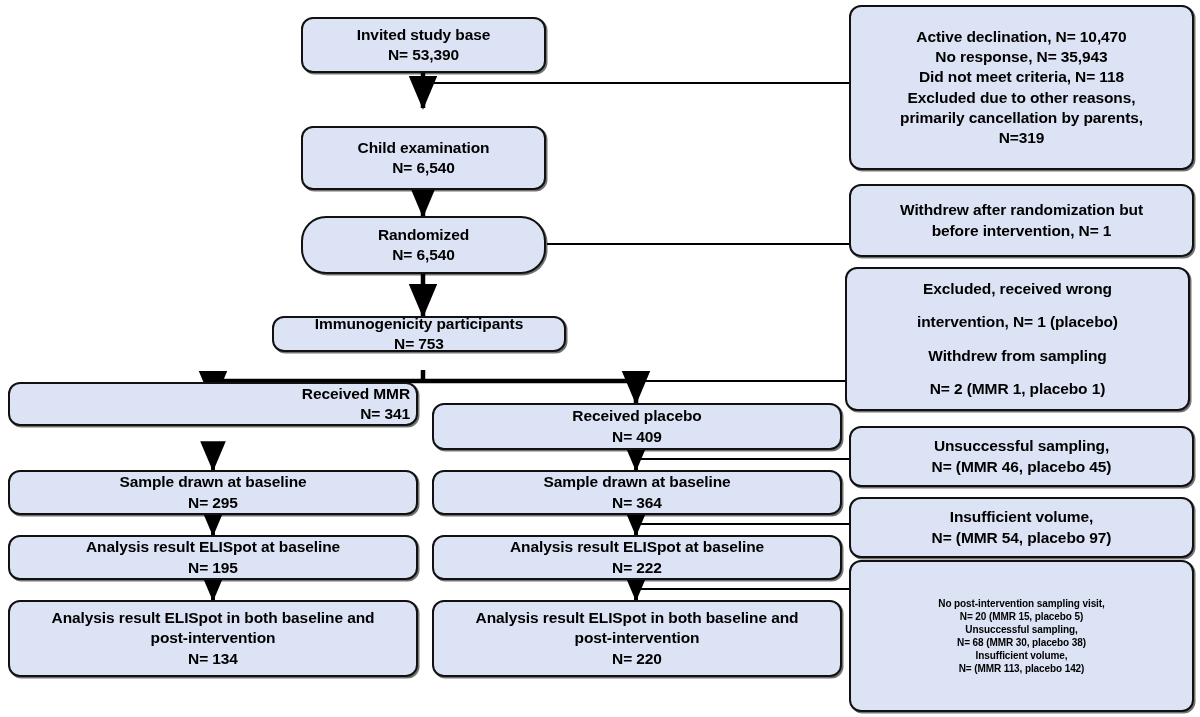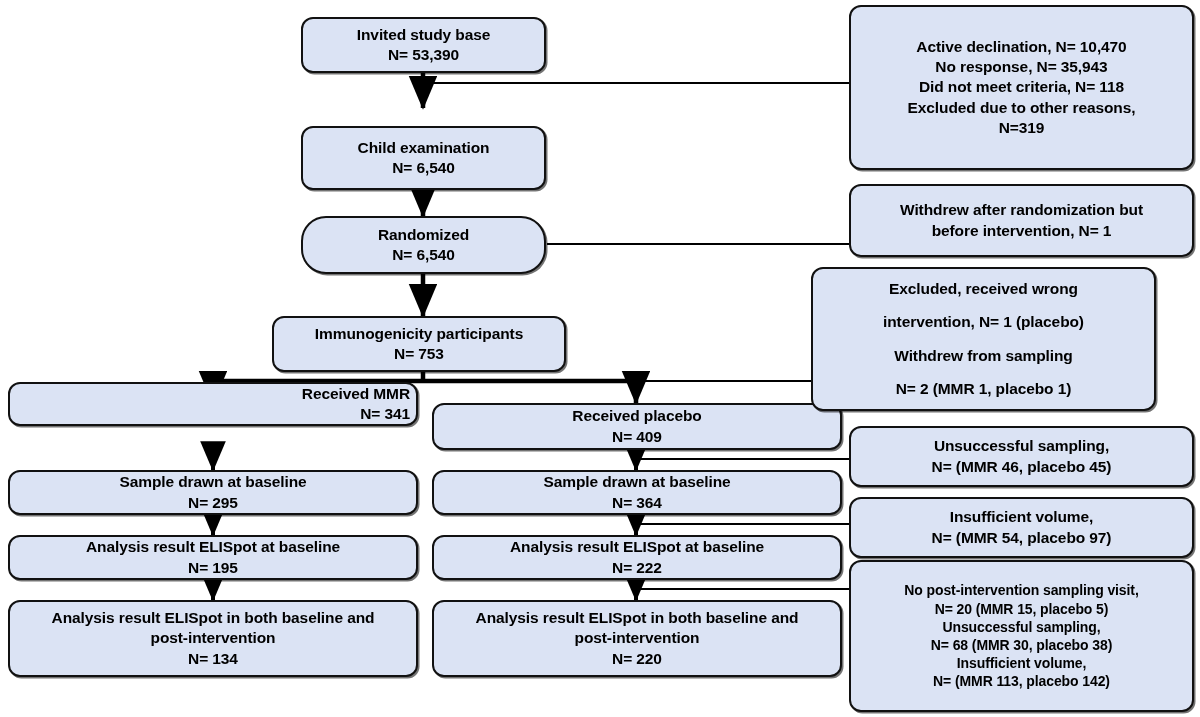--- a/index.html
+++ b/index.html
@@ -94,21 +94,21 @@
   <div class="node" style="left:301px; top:110px; width:245px; height:64px;margin-top:16px;">
     <span class="ln">Child examination</span>
     <span class="ln">N= 6,540</span>
   </div>
 
   <div class="node" style="left:301px; top:216px; width:245px; height:58px;border-radius:25px;">
     <span class="ln">Randomized</span>
     <span class="ln">N= 6,540</span>
   </div>
 
-  <div class="node" style="left:272px; top:316px; width:294px; height:56px;">
+  <div class="node" style="left:272px; top:316px; width:294px; height:36px;">
     <span class="ln">Immunogenicity participants</span>
     <span class="ln">N= 753</span>
   </div>
 
   <div class="node" style="left:8px; top:382px; width:410px; height:44px;align-items:flex-end;">
     <span class="ln">Received MMR</span>
     <span class="ln">N= 341</span>
   </div>
 
   <div class="node" style="left:8px; top:470px; width:410px; height:45px;">
@@ -146,46 +146,47 @@
     <span class="ln">Analysis result ELISpot in both baseline and</span>
     <span class="ln">post-intervention</span>
     <span class="ln">N= 220</span>
   </div>
 
   <div class="node" style="left:849px; top:5px; width:345px; height:165px;">
     <span class="ln">Active declination, N= 10,470</span>
     <span class="ln">No response, N= 35,943</span>
     <span class="ln">Did not meet criteria, N= 118</span>
     <span class="ln">Excluded due to other reasons,</span>
+    <span class="ln">primarily cancellation by parents,</span>
     <span class="ln">N=319</span>
   </div>
 
   <div class="node" style="left:849px; top:184px; width:345px; height:73px;">
     <span class="ln">Withdrew after randomization but</span>
     <span class="ln">before intervention, N= 1</span>
   </div>
 
-  <div class="node" style="left:811px; top:267px; width:345px; height:144px;gap:13px;">
+  <div class="node" style="left:845px; top:267px; width:345px; height:144px;gap:13px;">
     <span class="ln">Excluded, received wrong</span>
     <span class="ln">intervention, N= 1 (placebo)</span>
     <span class="ln">Withdrew from sampling</span>
     <span class="ln">N= 2 (MMR 1, placebo 1)</span>
   </div>
 
   <div class="node" style="left:849px; top:426px; width:345px; height:61px;">
     <span class="ln">Unsuccessful sampling,</span>
     <span class="ln">N=  (MMR 46, placebo 45)</span>
   </div>
 
   <div class="node" style="left:849px; top:497px; width:345px; height:61px;">
     <span class="ln">Insufficient volume,</span>
     <span class="ln">N=  (MMR 54, placebo 97)</span>
   </div>
 
-  <div class="node" style="left:849px; top:560px; width:345px; height:152px; font-size:14px;">
+  <div class="node" style="left:849px; top:560px; width:345px; height:152px; font-size:10px;">
     <span class="ln">No post-intervention sampling visit,</span>
     <span class="ln">N= 20 (MMR 15, placebo 5)</span>
     <span class="ln">Unsuccessful sampling,</span>
     <span class="ln">N= 68 (MMR 30, placebo 38)</span>
     <span class="ln">Insufficient volume,</span>
     <span class="ln">N= (MMR 113, placebo 142)</span>
   </div>
 
 </div>
 

